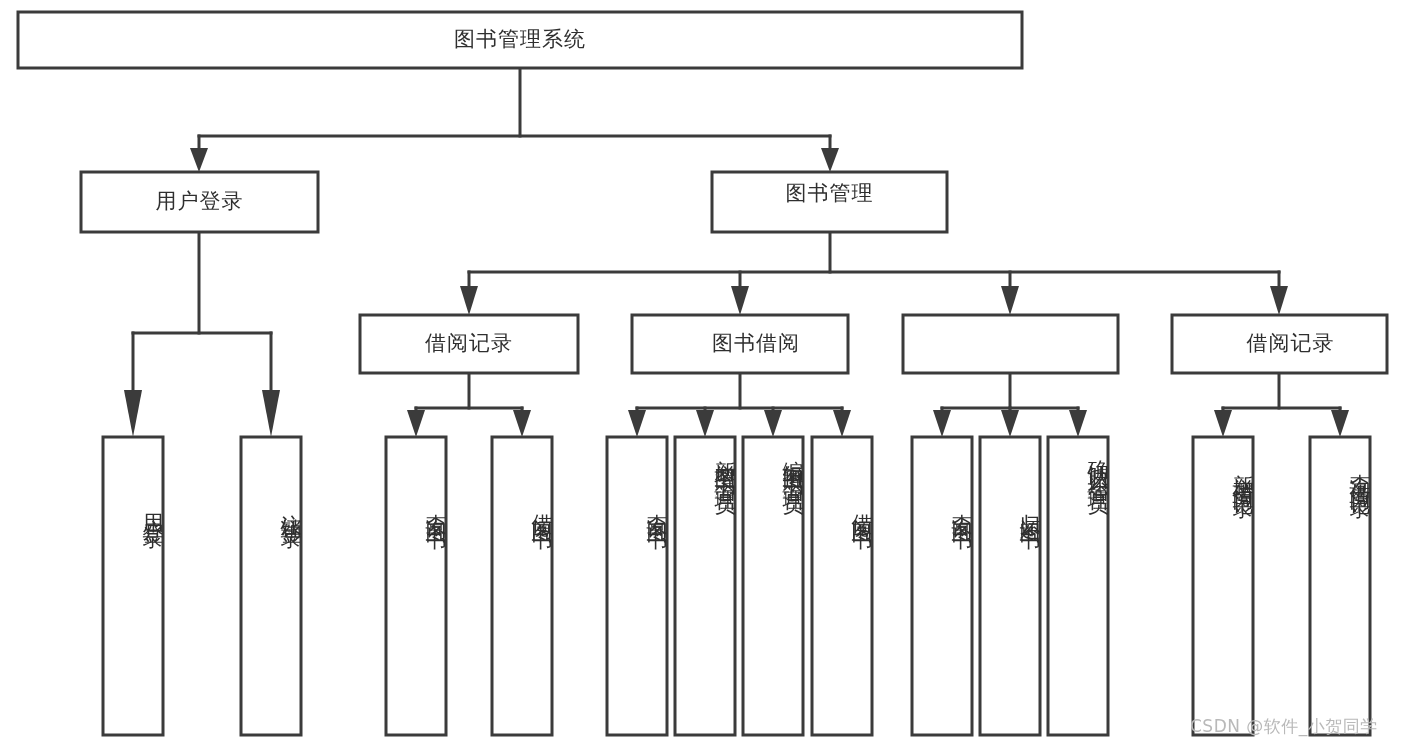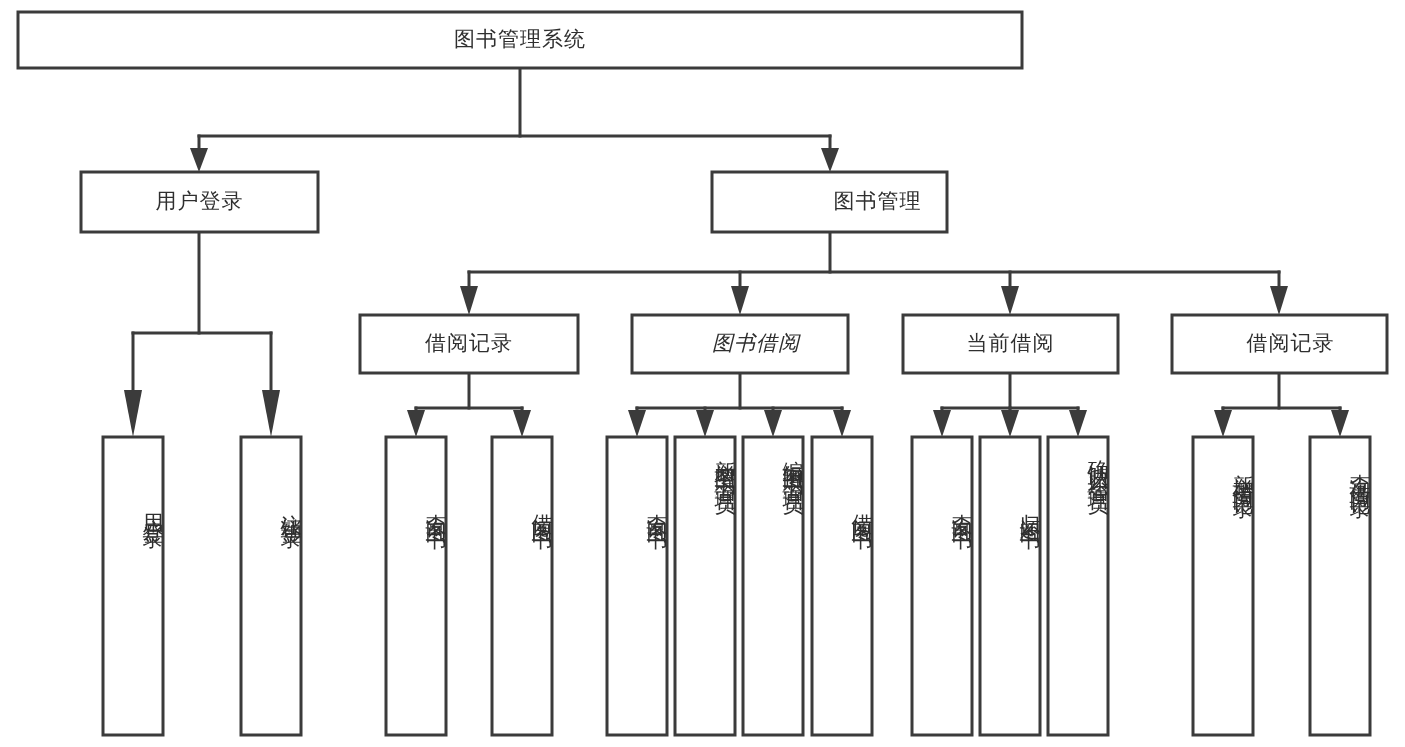--- a/index.html
+++ b/index.html
@@ -146,27 +146,26 @@
     <rect class="box-rect" x="1048" y="437" width="60" height="298"></rect>
 
     <rect class="box-rect" x="1193" y="437" width="60" height="298"></rect>
     <rect class="box-rect" x="1310" y="437" width="60" height="298"></rect>
   </svg>
 
   <div class="node-label h-label" style="left:18px;top:12px;width:1004px;height:56px;">图书管理系统</div>
 
   <div class="node-label h-label" style="left:81px;top:172px;width:237px;height:60px;">用户登录</div>
 
-  <div class="node-label h-label" style="left:712px;top:172px;width:235px;height:60px;margin-left:48px;">图书管理</div>
+  <div class="node-label h-label" style="left:712px;top:164px;width:235px;height:60px;">图书管理</div>
 
   <div class="node-label h-label" style="left:360px;top:315px;width:218px;height:58px;">借阅记录</div>
 
-  <div class="node-label h-label" style="left:632px;top:315px;width:248px;height:58px;font-style:italic;">图书借阅</div>
+  <div class="node-label h-label" style="left:632px;top:315px;width:248px;height:58px;">图书借阅</div>
 
-  <div class="node-label h-label" style="left:903px;top:315px;width:215px;height:58px;">当前借阅</div>
 
   <div class="node-label h-label" style="left:1172px;top:315px;width:215px;height:58px;margin-left:11px;">借阅记录</div>
 
   <div class="node-label v-label" style="left:103px;top:437px;width:60px;height:298px;justify-content:flex-start;padding-top:60px;">用户登录</div>
   <div class="node-label v-label" style="left:241px;top:437px;width:60px;height:298px;justify-content:flex-start;padding-top:60px;">注销登录</div>
 
   <div class="node-label v-label" style="left:386px;top:437px;width:60px;height:298px;justify-content:flex-start;padding-top:60px;">查询图书</div>
   <div class="node-label v-label" style="left:492px;top:437px;width:60px;height:298px;justify-content:flex-start;padding-top:60px;">借阅图书</div>
 
   <div class="node-label v-label" style="left:607px;top:437px;width:60px;height:298px;justify-content:flex-start;padding-top:60px;">查询图书</div>
@@ -174,14 +173,15 @@
   <div class="node-label v-label" style="left:743px;top:437px;width:60px;height:298px;justify-content:flex-start;padding-top:6px;">编辑图书（管理员）</div>
   <div class="node-label v-label" style="left:812px;top:437px;width:60px;height:298px;justify-content:flex-start;padding-top:60px;">借阅图书</div>
 
   <div class="node-label v-label" style="left:912px;top:437px;width:60px;height:298px;justify-content:flex-start;padding-top:60px;">查询图书</div>
   <div class="node-label v-label" style="left:980px;top:437px;width:60px;height:298px;justify-content:flex-start;padding-top:60px;">归还图书</div>
   <div class="node-label v-label" style="left:1048px;top:437px;width:60px;height:298px;justify-content:flex-start;padding-top:6px;">确认归还（管理员）</div>
 
   <div class="node-label v-label" style="left:1193px;top:437px;width:60px;height:298px;justify-content:flex-start;padding-top:20px;">新增借阅记录</div>
   <div class="node-label v-label" style="left:1310px;top:437px;width:60px;height:298px;justify-content:flex-start;padding-top:20px;">查询借阅记录</div>
 
+  <div class="watermark" style="left:1190px;top:715px;">CSDN @软件_小贺同学</div>
 
 </div>
 
 </body></html>

